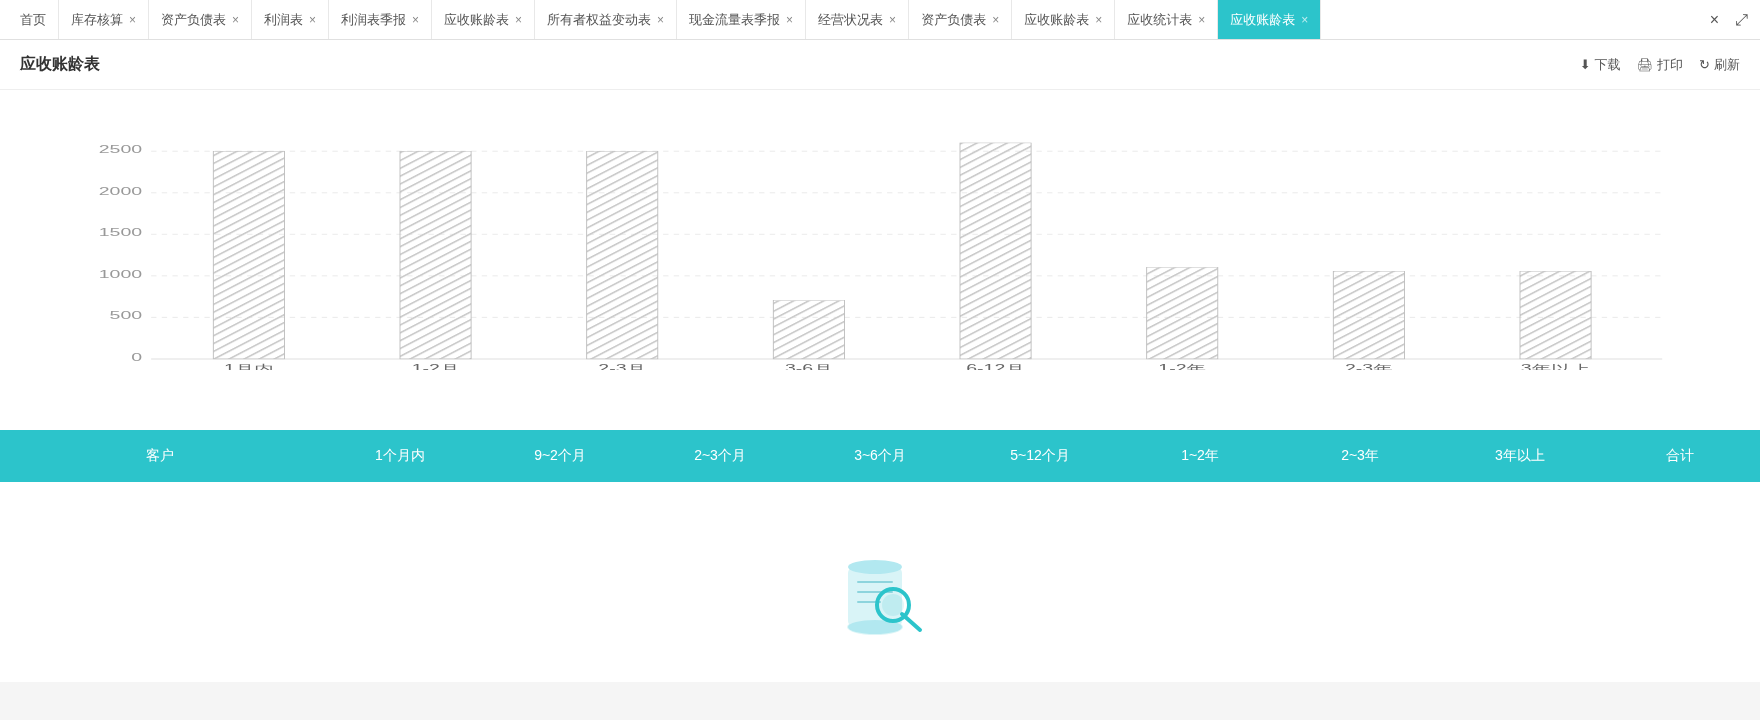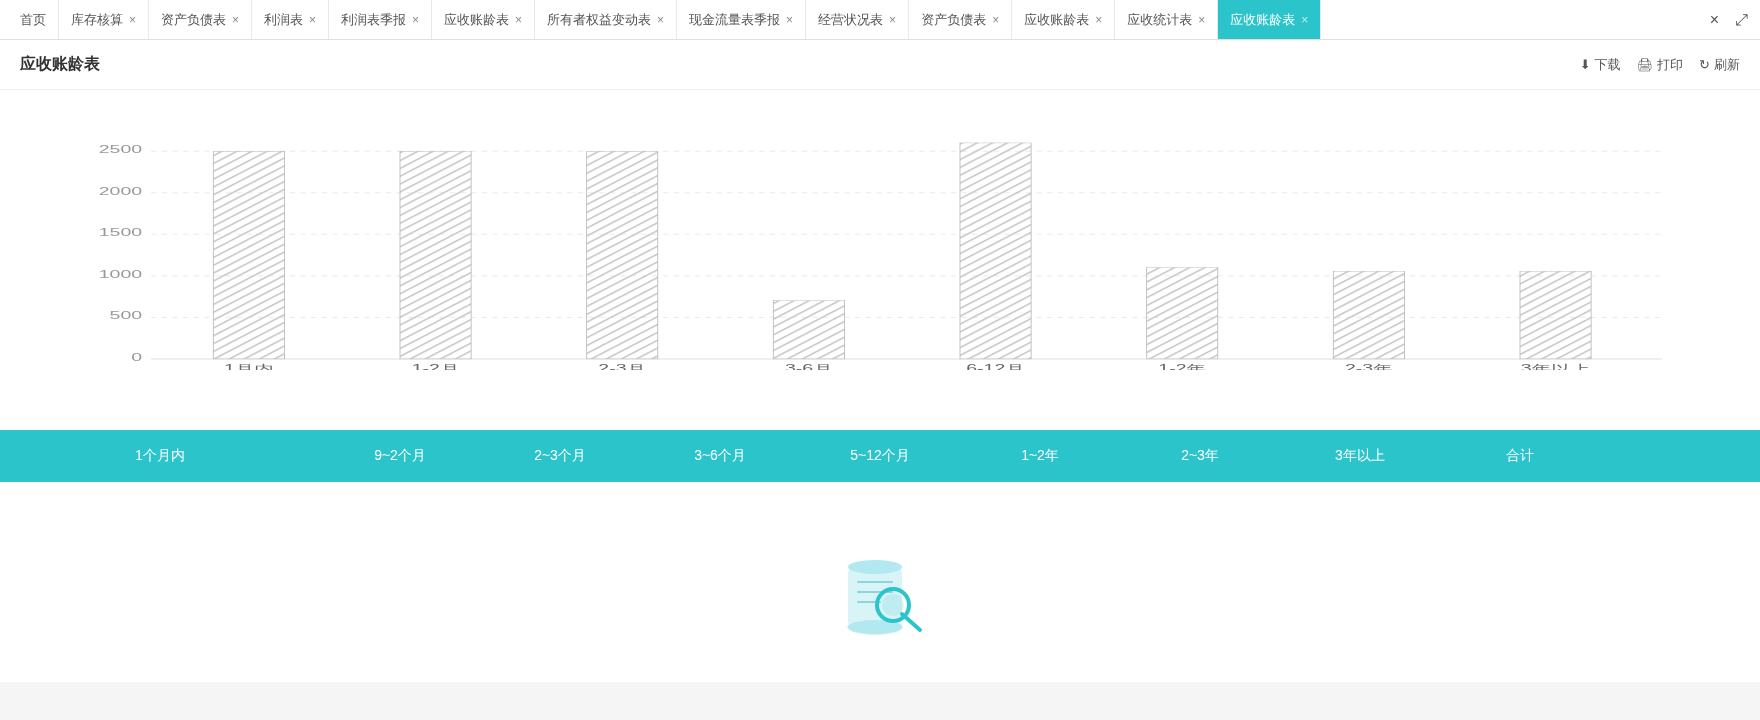--- a/index.html
+++ b/index.html
@@ -268,20 +268,21 @@
 
         <rect x="810" y="153" width="40" height="95" fill="url(#hatch)" stroke="#bbb" stroke-width="0.5"></rect>
         <text x="830" y="262" font-size="11" fill="#666" text-anchor="middle">3年以上</text>
       </svg>
     </div>
   </div>
 
 </div>
 
 <div class="table-header">
+  <div class="table-header-cell">客户</div>
   <div class="table-header-cell">1个月内</div>
   <div class="table-header-cell">9~2个月</div>
   <div class="table-header-cell">2~3个月</div>
   <div class="table-header-cell">3~6个月</div>
   <div class="table-header-cell">5~12个月</div>
   <div class="table-header-cell">1~2年</div>
   <div class="table-header-cell">2~3年</div>
   <div class="table-header-cell">3年以上</div>
   <div class="table-header-cell">合计</div>
 </div>

